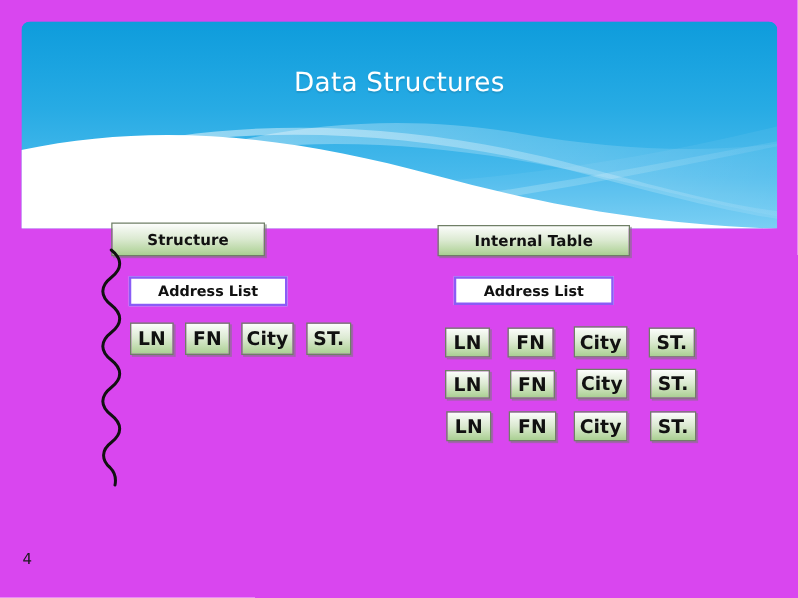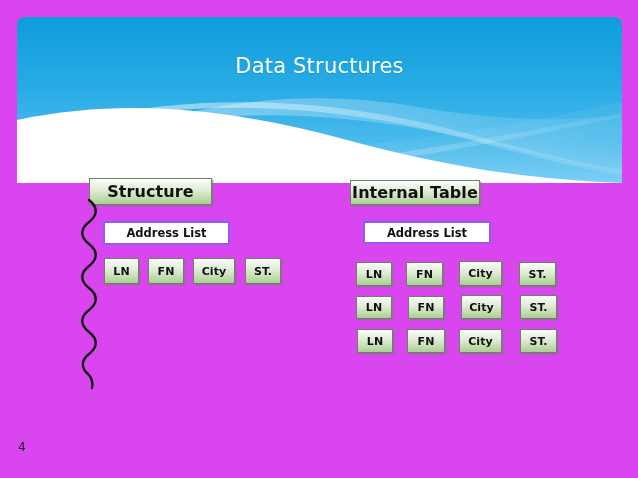--- a/index.html
+++ b/index.html
@@ -46,41 +46,41 @@
     position:absolute;
     box-sizing:border-box;
     border:1px solid #6f7f66;
     background:linear-gradient(to bottom,#fdfefd 0%,#f2f7ef 14%,#dcead2 48%,#bcd9a8 82%,#a9cf92 100%);
     box-shadow:1.5px 1.5px 0 0 rgba(120,120,120,.55);
     color:#111111;
     font-weight:bold;
     display:flex;
     align-items:center;
     justify-content:center;
-    font-size:11px;
+    font-size:15px;
     letter-spacing:.1px;
     white-space:nowrap;
     overflow:hidden;
     font-family:"DejaVu Sans", sans-serif;
   }
   .wbox{
     position:absolute;
     box-sizing:border-box;
     border:2px solid #8b5cf6;
     background:#ffffff;
     color:#111111;
     font-weight:bold;
     display:flex;
     align-items:center;
     justify-content:center;
     font-size:11.5px;
     white-space:nowrap;
     font-family:"DejaVu Sans", sans-serif;
   }
-  .hdrbox{ font-size:16px; }
+  .hdrbox{ font-size:12px; }
 
   #squiggle{
     position:absolute;
     left:72px;top:198px;
     width:40px;height:192px;
   }
 
   #page-number{
     position:absolute;
     left:18px;top:440px;
@@ -150,21 +150,21 @@
              C26,141 26,149 17,156 C9,162 9,170 16,176 C20,180 21,185 20,190" fill="none" stroke="#111111" stroke-width="2.4" stroke-linecap="round"></path>
   </svg>
 
   <div class="wbox" style="left:103px;top:221px;width:127px;height:24px;">Address List</div>
 
   <div class="gbox" style="left:104px;top:258px;width:35px;height:26px;">LN</div>
   <div class="gbox" style="left:148px;top:258px;width:36px;height:26px;">FN</div>
   <div class="gbox" style="left:193px;top:258px;width:42px;height:26px;">City</div>
   <div class="gbox" style="left:245px;top:258px;width:36px;height:26px;">ST.</div>
 
-  <div class="gbox hdrbox" style="left:350px;top:180px;width:130px;height:25px;">Internal Table</div>
+  <div class="gbox hdrbox" style="left:350px;top:180px;width:154px;height:25px;">Internal Table</div>
 
   <div class="wbox" style="left:363px;top:221px;width:128px;height:23px;">Address List</div>
 
   <div class="gbox" style="left:356px;top:262px;width:36px;height:24px;">LN</div>
   <div class="gbox" style="left:406px;top:262px;width:37px;height:24px;">FN</div>
   <div class="gbox" style="left:459px;top:261px;width:43px;height:25px;">City</div>
   <div class="gbox" style="left:519px;top:262px;width:37px;height:24px;">ST.</div>
 
   <div class="gbox" style="left:356px;top:296px;width:36px;height:23px;">LN</div>
   <div class="gbox" style="left:408px;top:296px;width:36px;height:23px;">FN</div>

